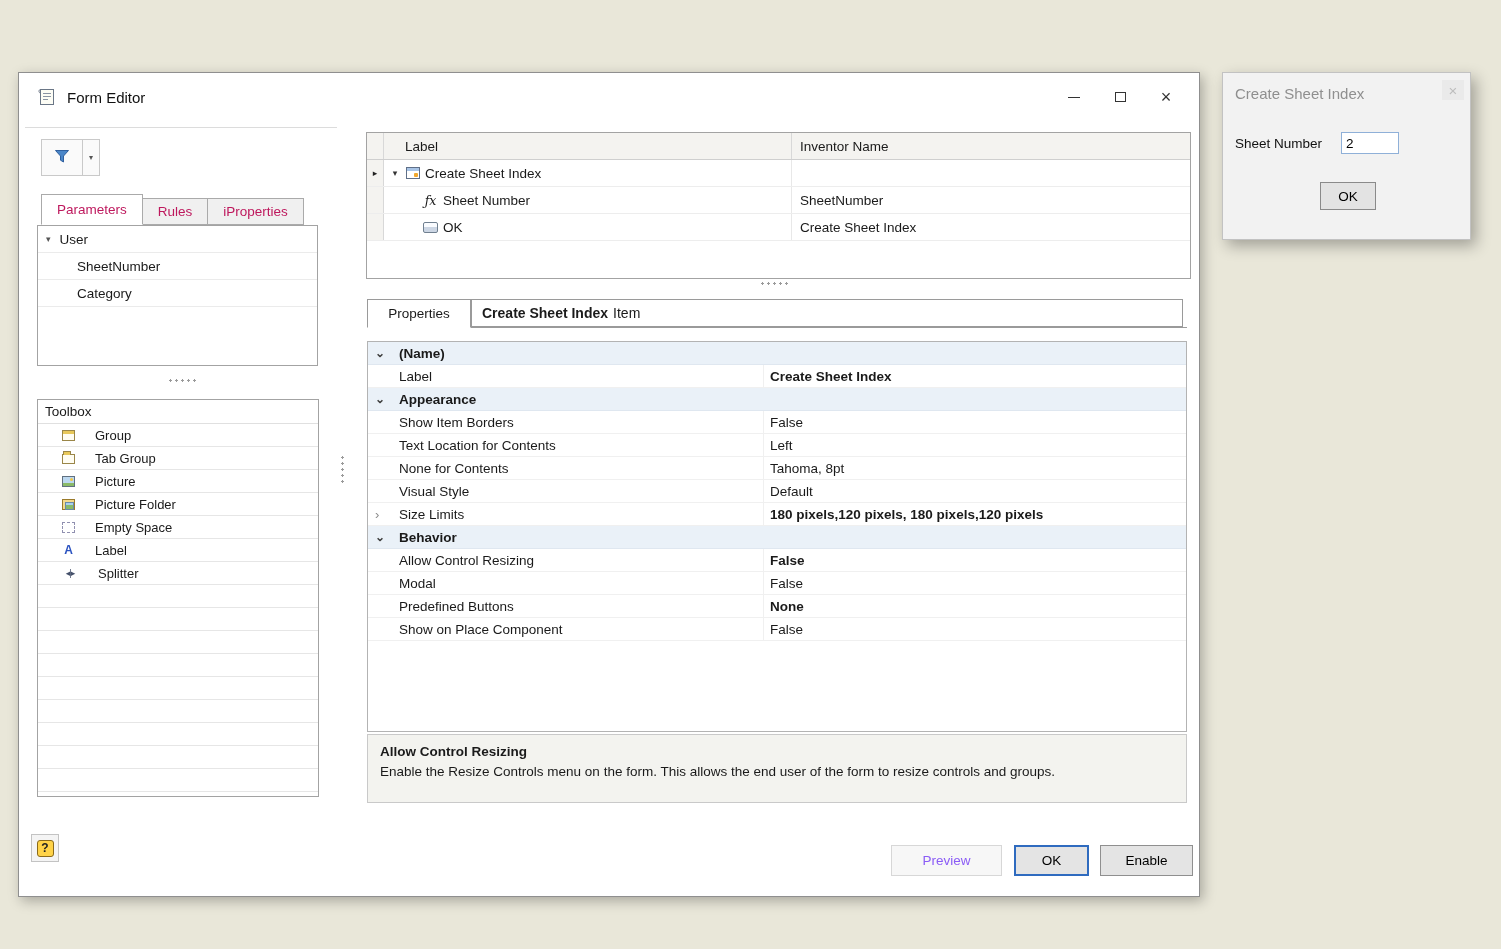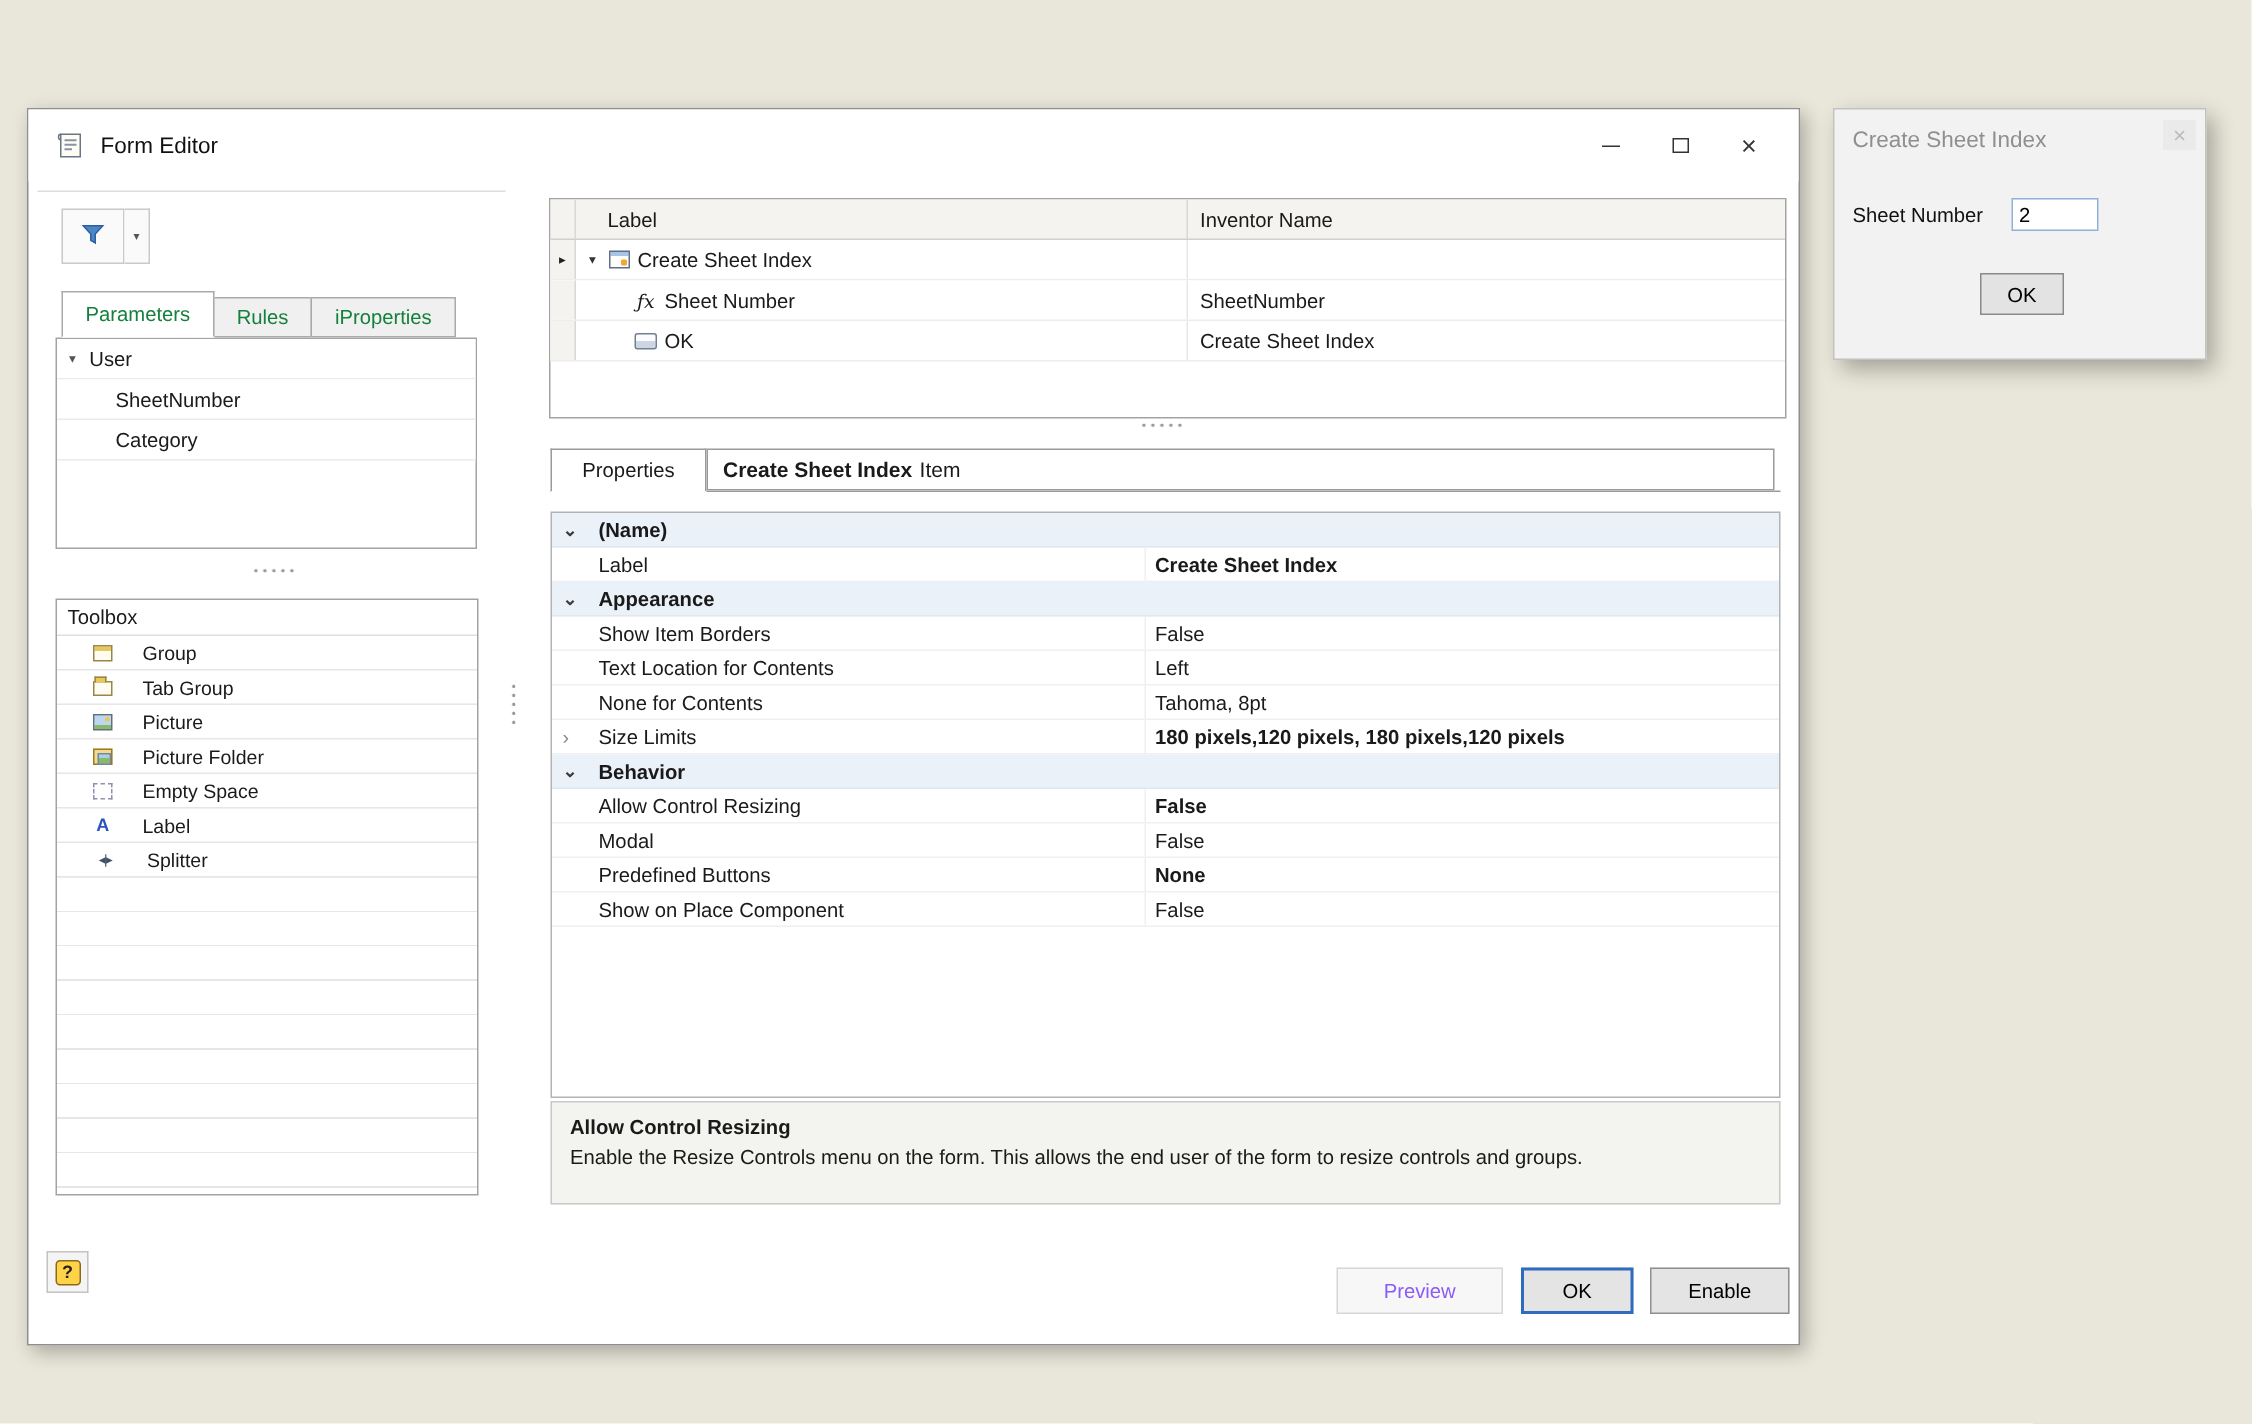--- a/index.html
+++ b/index.html
@@ -19,21 +19,21 @@
   .close-glyph{font-size:18px;color:#333;line-height:1;}
   .left-sep{position:absolute;left:6px;top:54px;width:312px;height:1px;background:#dcdcdc;}
 
   
   .filter-wrap{position:absolute;left:22px;top:66px;display:flex;}
   .filter-btn{width:42px;height:37px;border:1px solid #c9c9c9;background:#fafafa;display:flex;align-items:center;justify-content:center;}
   .filter-drop{width:17px;height:37px;border:1px solid #c9c9c9;border-left:none;background:#fafafa;display:flex;align-items:center;justify-content:center;font-size:8px;color:#555;}
 
   
   .tabs{position:absolute;left:22px;top:121px;display:flex;align-items:flex-end;height:31px;z-index:2;}
-  .tab{height:27px;padding:0 15px;display:flex;align-items:center;font-size:13.5px;border:1px solid #aaa;background:#f0f0f0;margin-right:-1px;color:#15803d;}
+  .tab{height:27px;padding:0 15px;display:flex;align-items:center;font-size:13.5px;border:1px solid #aaa;background:#f0f0f0;margin-right:-1px;color:#be185d;}
   .tab.active{height:31px;background:#fff;border-bottom:1px solid #fff;z-index:3;}
 
   
   .param-box{position:absolute;left:18px;top:152px;width:281px;height:141px;border:1px solid #a3a3a3;background:#fff;}
   .trow{height:27px;display:flex;align-items:center;border-bottom:1px solid #ebebeb;font-size:13.5px;background:#fff;}
   .trow.root{padding-left:8px;gap:9px;}
   .small-exp{font-size:9px;color:#555;}
   .trow.child{padding-left:39px;}
 
   
@@ -302,20 +302,25 @@
       <span class="pchev"></span>
       <span class="pname">Text Location for Contents</span>
       <span class="pval">Left</span>
     </div>
     <div class="prow">
       <span class="pchev"></span>
       <span class="pname">None for Contents</span>
       <span class="pval">Tahoma, 8pt</span>
     </div>
     <div class="prow">
+      <span class="pchev"></span>
+      <span class="pname">Visual Style</span>
+      <span class="pval">Default</span>
+    </div>
+    <div class="prow">
       <span class="pchev gray">›</span>
       <span class="pname">Size Limits</span>
       <span class="pval b">180 pixels,120 pixels, 180 pixels,120 pixels</span>
     </div>
     <div class="prow cat">
       <span class="pchev">⌄</span>
       <span class="pname">Behavior</span>
     </div>
     <div class="prow">
       <span class="pchev"></span>

